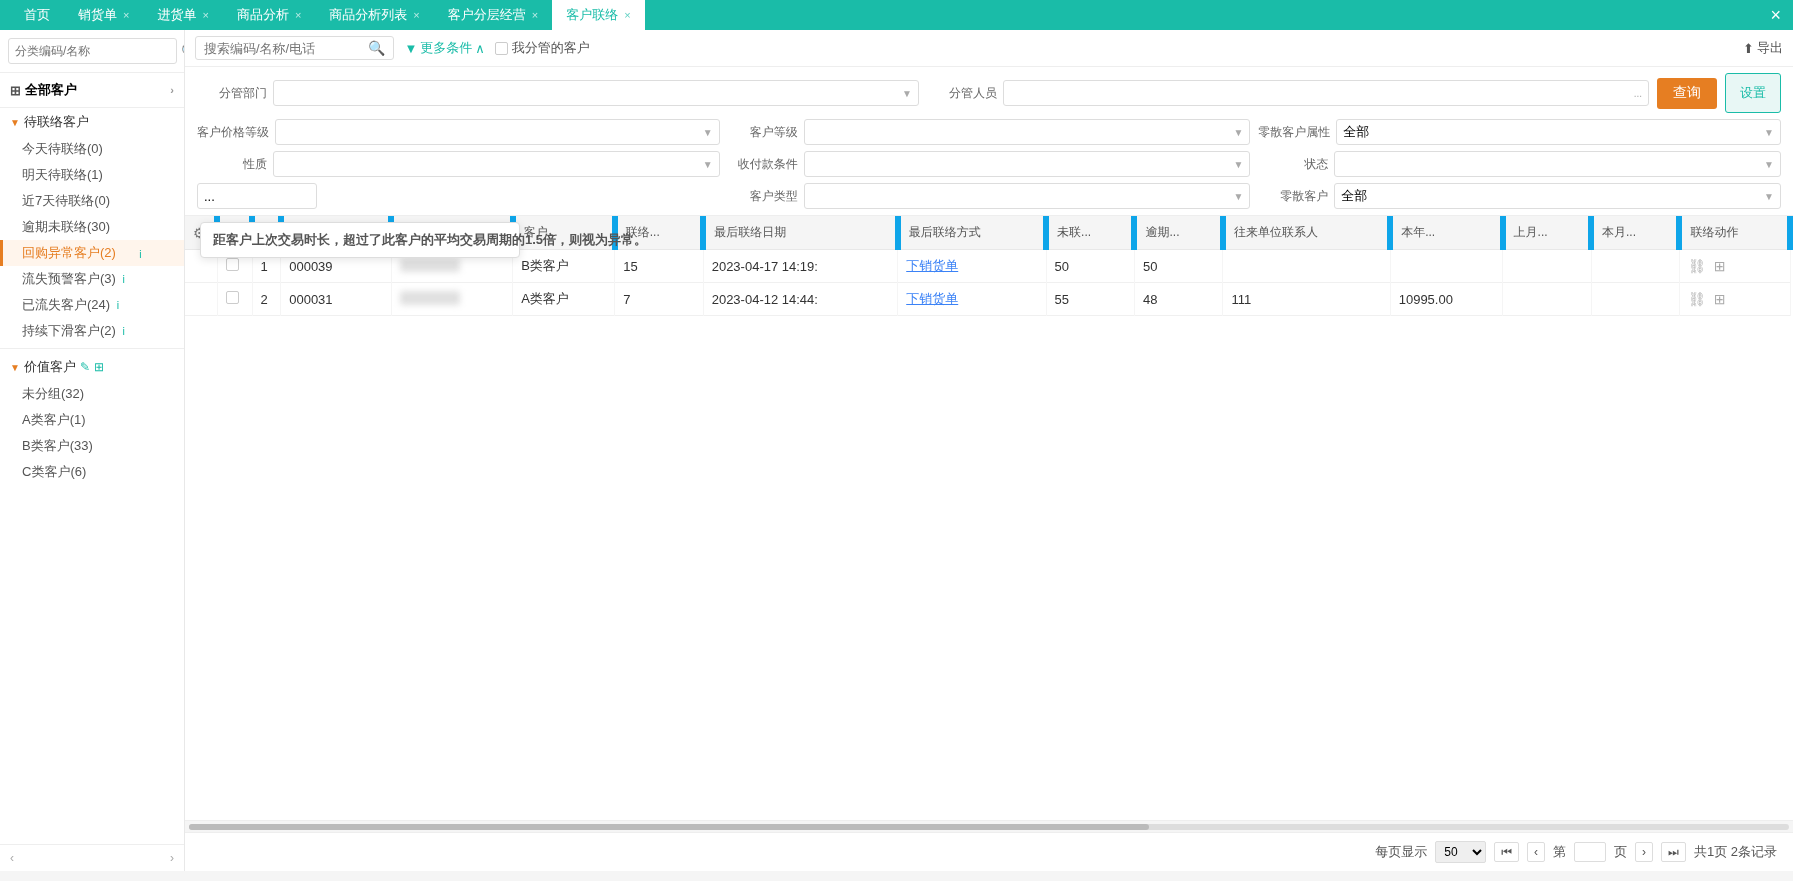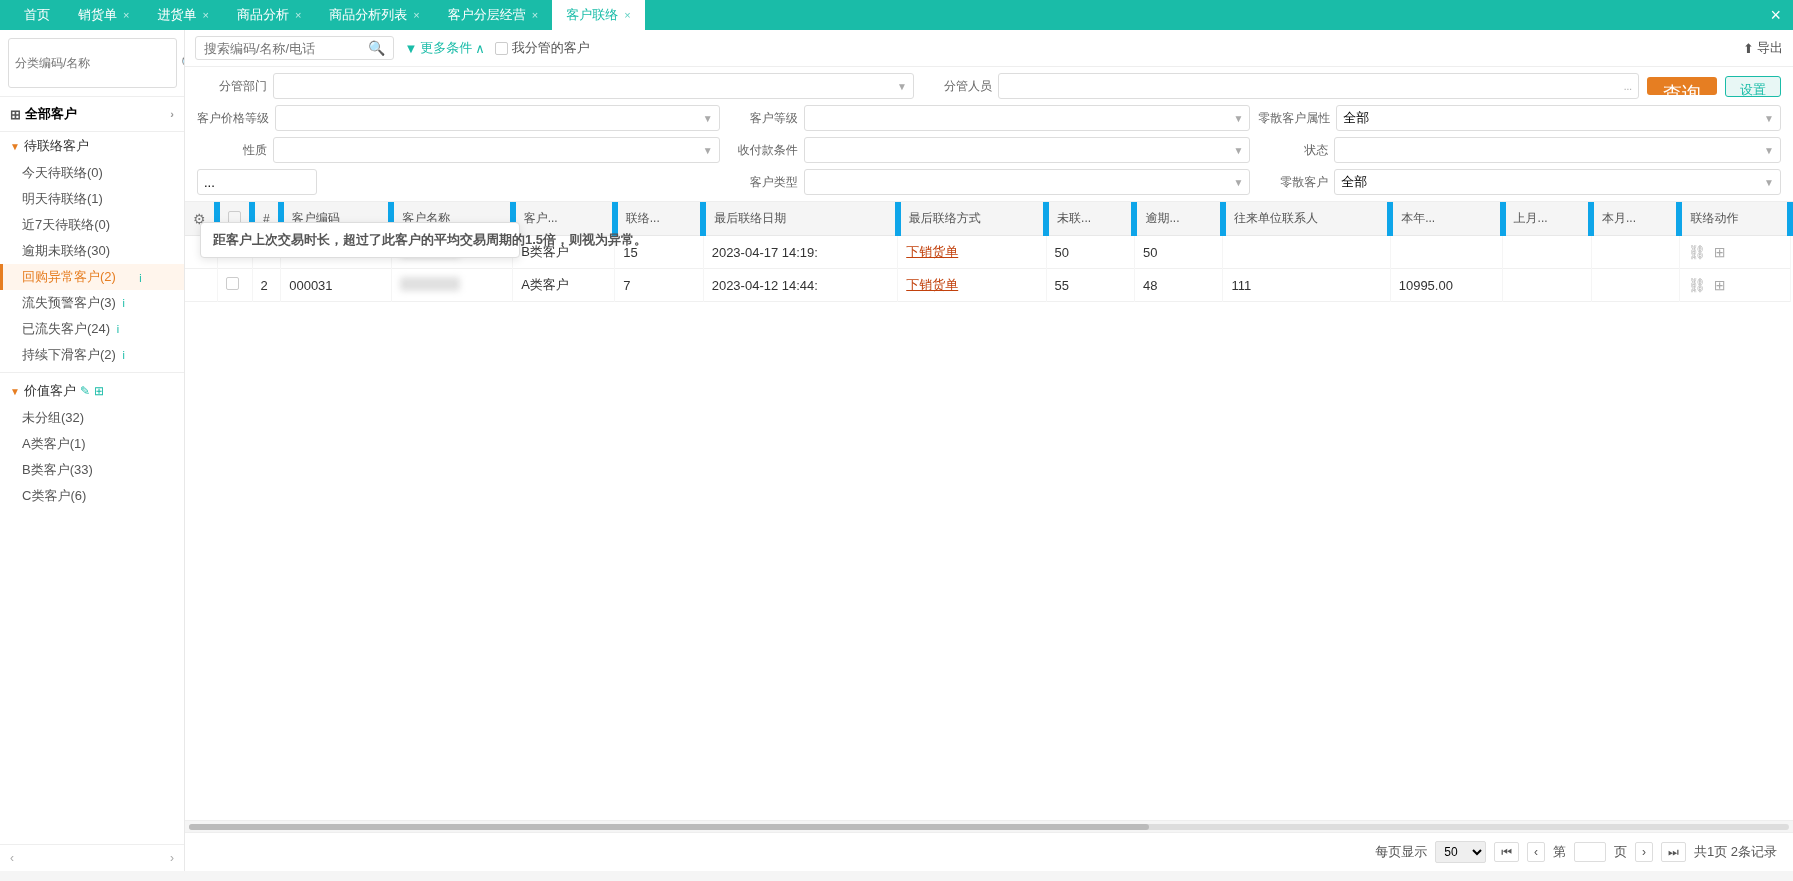--- a/index.html
+++ b/index.html
@@ -27,21 +27,21 @@
     
     .sidebar {
       width: 185px; min-width: 185px; background: #fff; border-right: 1px solid #e8e8e8;
       display: flex; flex-direction: column; overflow: hidden;
     }
     .sidebar-search {
       display: flex; align-items: center; padding: 8px; border-bottom: 1px solid #eee;
       gap: 4px;
     }
     .sidebar-search input {
-      border: 1px solid #ddd; border-radius: 3px; padding: 17px 6px; font-size: 12px;
+      border: 1px solid #ddd; border-radius: 3px; padding: 5px 6px; font-size: 12px;
       flex: 1; outline: none;
     }
     .sidebar-search-icon { color: #999; font-size: 14px; cursor: pointer; }
 
     .sidebar-all-customers {
       display: flex; align-items: center; padding: 8px 10px; font-weight: bold;
       border-bottom: 1px solid #eee; gap: 4px; cursor: pointer;
     }
     .sidebar-all-customers .icon { color: #555; }
     .sidebar-all-customers .collapse-icon { margin-left: auto; color: #999; font-size: 11px; }
@@ -118,38 +118,38 @@
       cursor: pointer; background: #fff; min-width: 120px; height: 26px;
     }
     .filter-select .arrow { color: #aaa; font-size: 10px; }
     .filter-input {
       border: 1px solid #ddd; border-radius: 3px; padding: 3px 6px; font-size: 12px;
       flex: 1; min-width: 120px; height: 26px; outline: none;
     }
 
     .query-btn {
       background: #e67e22; color: #fff; border: none; border-radius: 3px;
-      padding: 4px 16px; font-size: 19px; cursor: pointer; height: 18px;
+      padding: 4px 16px; font-size: 14px; cursor: pointer; height: 31px;
     }
     .settings-btn {
       background: #e8f7f5; color: #1abca8; border: 1px solid #1abca8; border-radius: 3px;
-      padding: 4px 14px; font-size: 13px; cursor: pointer; height: 21px;
+      padding: 4px 14px; font-size: 13px; cursor: pointer; height: 40px;
     }
 
     
     .table-container { flex: 1; overflow: auto; background: #fff; margin: 0; }
     table { width: 100%; border-collapse: collapse; font-size: 12px; }
     thead tr { background: #f5f5f5; border-bottom: 1px solid #e8e8e8; }
     thead th {
       padding: 8px 8px; text-align: left; color: #555; font-weight: normal;
       border-right: 6px solid #0ea5e9; white-space: nowrap; font-size: 12px;
     }
     tbody tr { border-bottom: 1px solid #f0f0f0; background: #fff; }
     tbody td { padding: 7px 8px; color: #333; border-right: 1px solid #f5f5f5; white-space: nowrap; }
-    .link-text { color: #c2410c; text-decoration: underline; cursor: pointer; font-family: Liberation Serif, serif; }
+    .link-text { color: #3b82f6; text-decoration: underline; cursor: pointer; font-family: Liberation Serif, serif; }
     .action-icons { display: flex; gap: 8px; }
     .action-icon { color: #aaa; cursor: pointer; font-size: 14px; }
 
     
     .table-settings-icon { color: #777; cursor: pointer; font-size: 14px; }
 
     
     .pagination {
       display: flex; align-items: center; justify-content: flex-end;
       padding: 8px 16px; background: #fff; border-top: 1px solid #eee;

